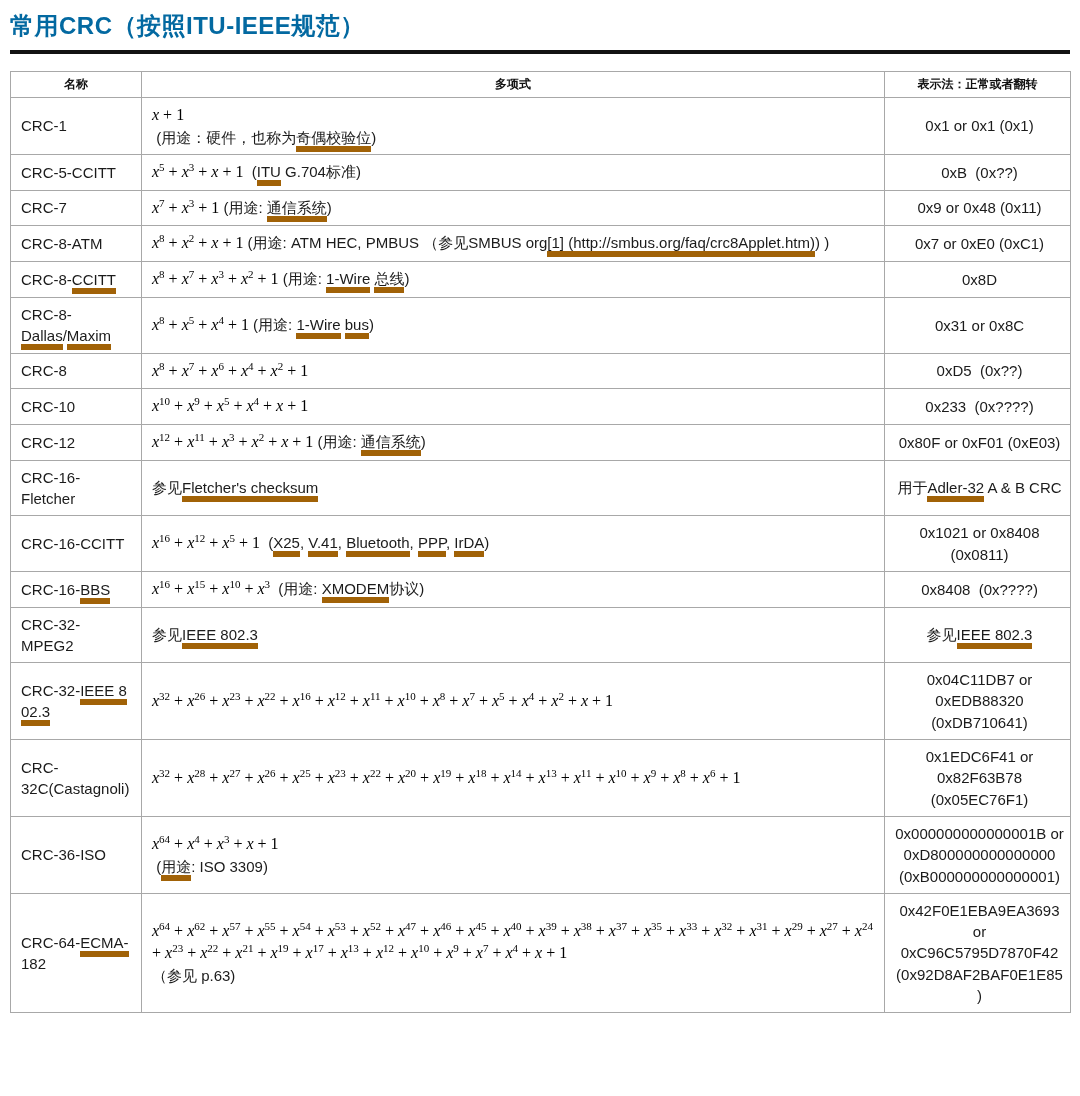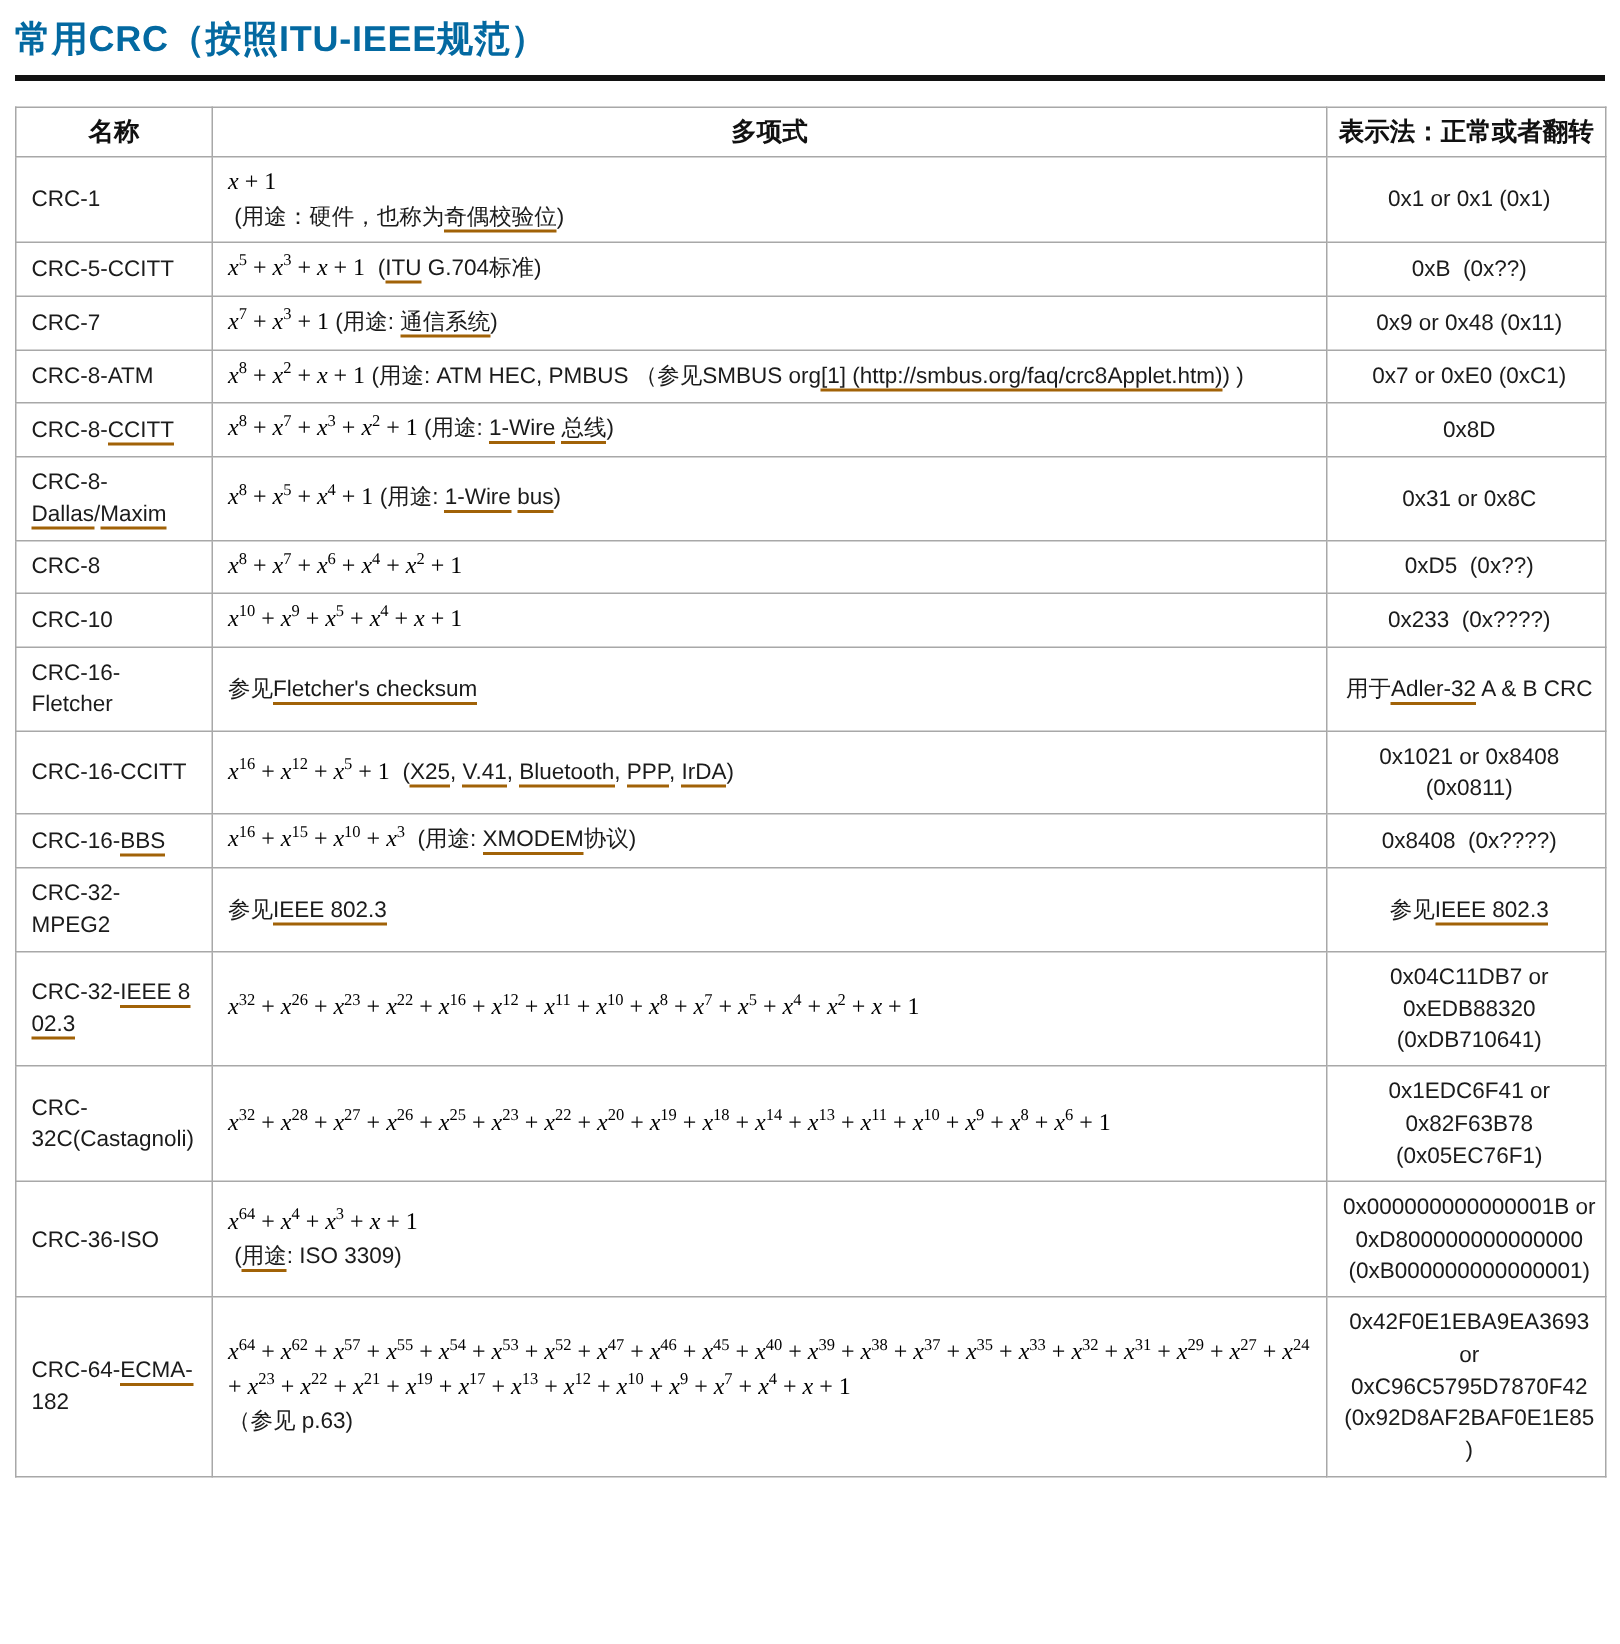--- a/index.html
+++ b/index.html
@@ -37,27 +37,27 @@
     border: 1px solid #a8a8a8;
     vertical-align: middle;
     white-space: pre-wrap;
     overflow-wrap: break-word;
     line-height: 1.42;
   }
   th {
     text-align: center;
     font-weight: bold;
     padding: 4px 6px;
-    font-size: 17px;
+    font-size: 12px;
     color: #111;
   }
   td { padding: 6px 10px; text-align: left; }
   td.repr-cell { padding: 6px 6px 6px 10px; text-align: center; }
   .link {
-    border-bottom: 2px solid #a16207;
+    border-bottom: 6px solid #a16207;
     word-break: break-all;
   }
   .math {
     font-family: Liberation Serif, serif;
     font-size: 16px;
     color: #000000;
   }
   .math i { font-style: italic; }
   .math sup {
     font-size: 11px;
@@ -119,20 +119,25 @@
           <td class="name-cell">CRC-8</td>
           <td class="poly-cell"><span class="math"><i>x</i><sup>8</sup> + <i>x</i><sup>7</sup> + <i>x</i><sup>6</sup> + <i>x</i><sup>4</sup> + <i>x</i><sup>2</sup> + 1</span></td>
           <td class="repr-cell">0xD5  (0x??)</td>
         </tr>
         <tr>
           <td class="name-cell">CRC-10</td>
           <td class="poly-cell"><span class="math"><i>x</i><sup>10</sup> + <i>x</i><sup>9</sup> + <i>x</i><sup>5</sup> + <i>x</i><sup>4</sup> + <i>x</i> + 1</span></td>
           <td class="repr-cell">0x233  (0x????)</td>
         </tr>
         <tr>
+          <td class="name-cell">CRC-12</td>
+          <td class="poly-cell"><span class="math"><i>x</i><sup>12</sup> + <i>x</i><sup>11</sup> + <i>x</i><sup>3</sup> + <i>x</i><sup>2</sup> + <i>x</i> + 1</span> (用途: <span class="link">通信系统</span>)</td>
+          <td class="repr-cell">0x80F or 0xF01 (0xE03)</td>
+        </tr>
+        <tr>
           <td class="name-cell">CRC-16-<br>Fletcher</td>
           <td class="poly-cell">参见<span class="link">Fletcher's checksum</span></td>
           <td class="repr-cell">用于<span class="link">Adler-32</span> A &amp; B CRC</td>
         </tr>
         <tr>
           <td class="name-cell">CRC-16-CCITT</td>
           <td class="poly-cell"><span class="math"><i>x</i><sup>16</sup> + <i>x</i><sup>12</sup> + <i>x</i><sup>5</sup> + 1</span>  (<span class="link">X25</span>, <span class="link">V.41</span>, <span class="link">Bluetooth</span>, <span class="link">PPP</span>, <span class="link">IrDA</span>)</td>
           <td class="repr-cell">0x1021 or 0x8408 (0x0811)</td>
         </tr>
         <tr>

